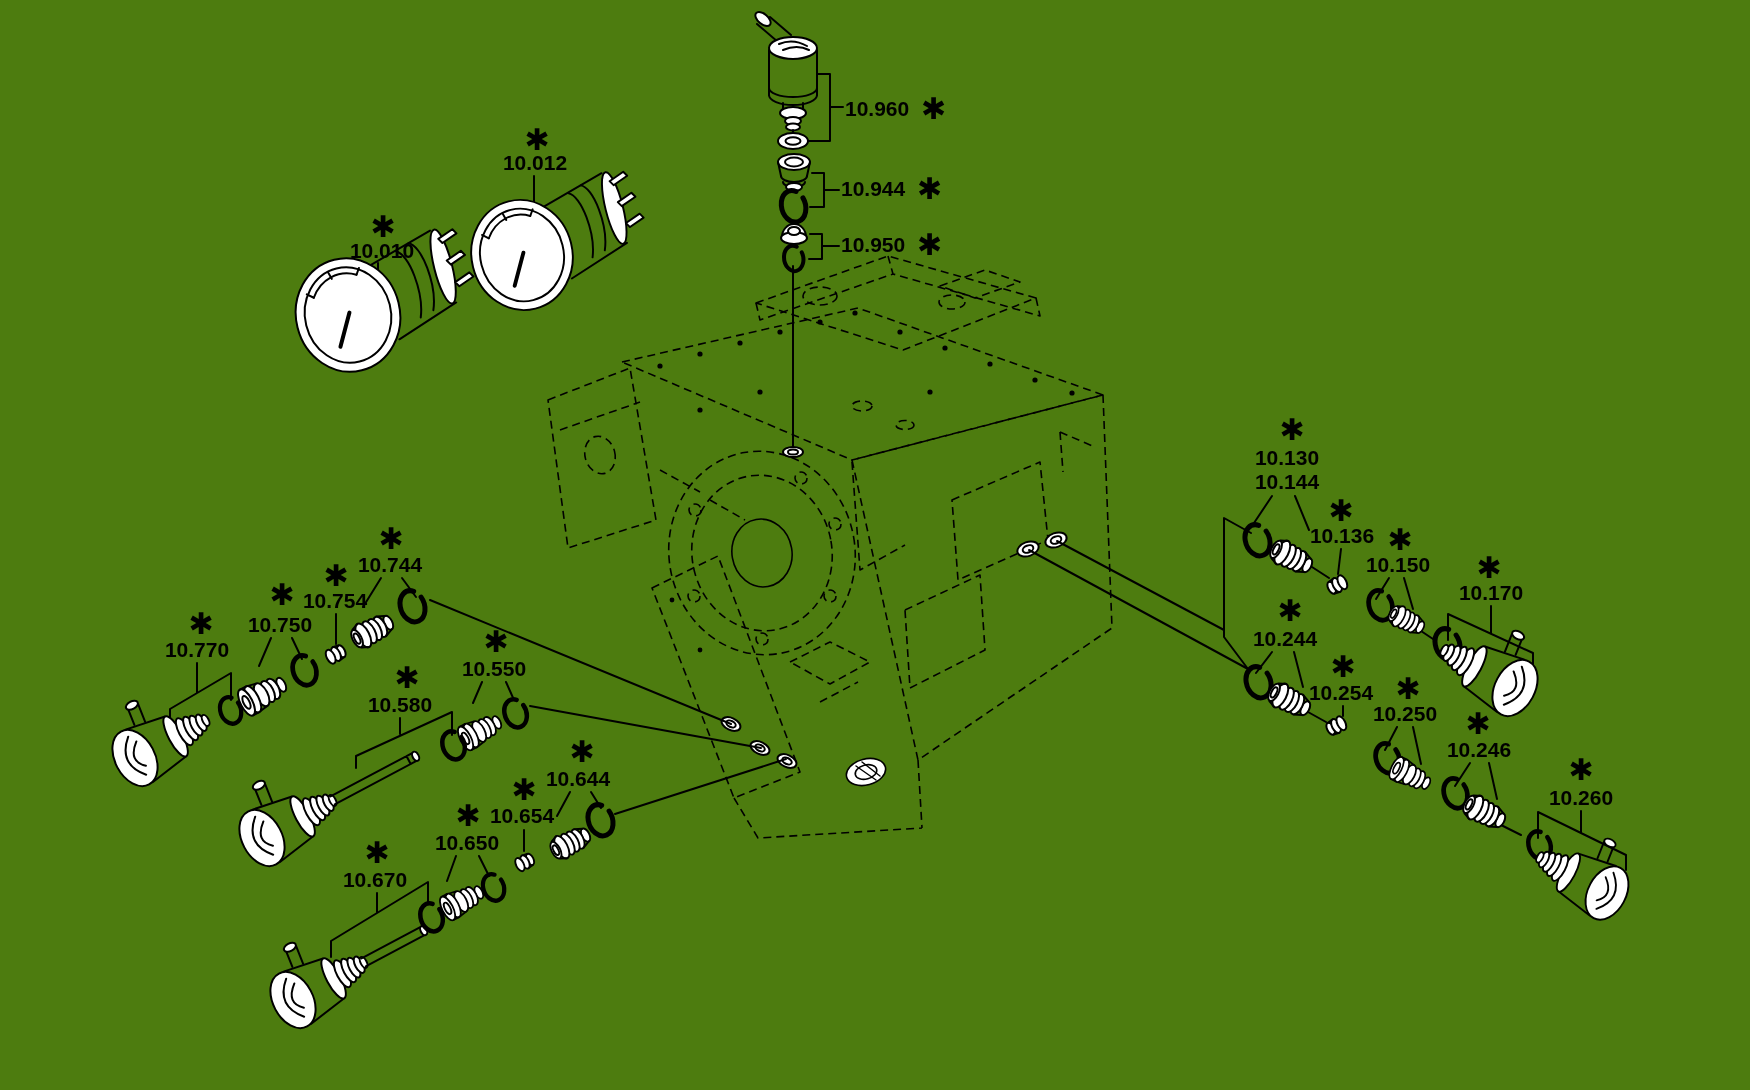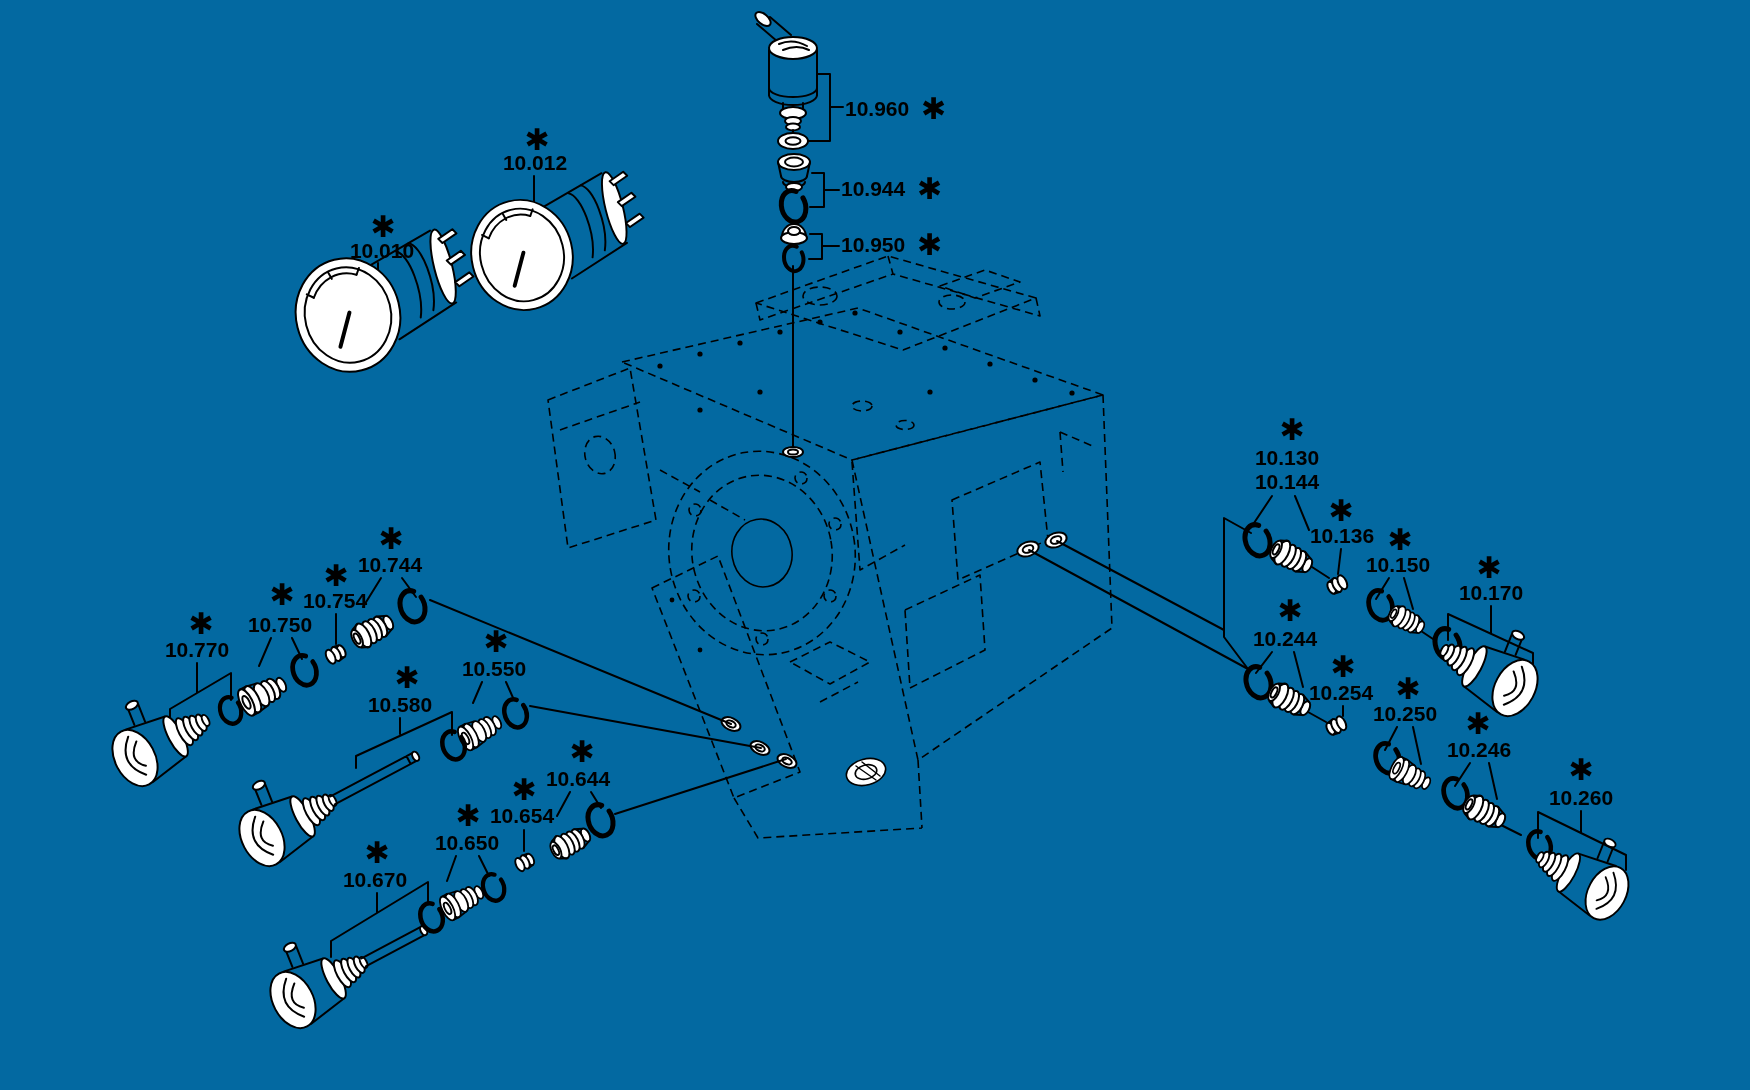--- a/index.html
+++ b/index.html
@@ -1,16 +1,16 @@
 <!DOCTYPE html>
 <html><head>
 <meta charset="utf-8">
 <style>
   html,body{margin:0;padding:0;background:#fff;}
-  #stage{position:relative;width:1750px;height:1090px;background:#0369a1;overflow:hidden;}
+  #stage{position:relative;width:1750px;height:1090px;background:#4d7c0f;overflow:hidden;}
   svg{display:block;}
   .ln{stroke:#000;stroke-width:2;fill:none;stroke-linecap:round;stroke-linejoin:round;}
   .fw{stroke:#000;stroke-width:2;fill:#fff;stroke-linejoin:round;}
   .thick{stroke:#000;stroke-width:5;fill:none;stroke-linecap:round;}
   .dash{stroke:#000;stroke-width:1.6;fill:none;stroke-dasharray:8 5;stroke-linejoin:round;}
   .dot{fill:#000;stroke:none;}
   .label{font-family:"Liberation Sans",sans-serif;font-weight:bold;font-size:21px;fill:#000;}
   .ast{font-family:"DejaVu Sans",sans-serif;font-weight:bold;font-size:30px;fill:#000;}
 </style>
 </head>

